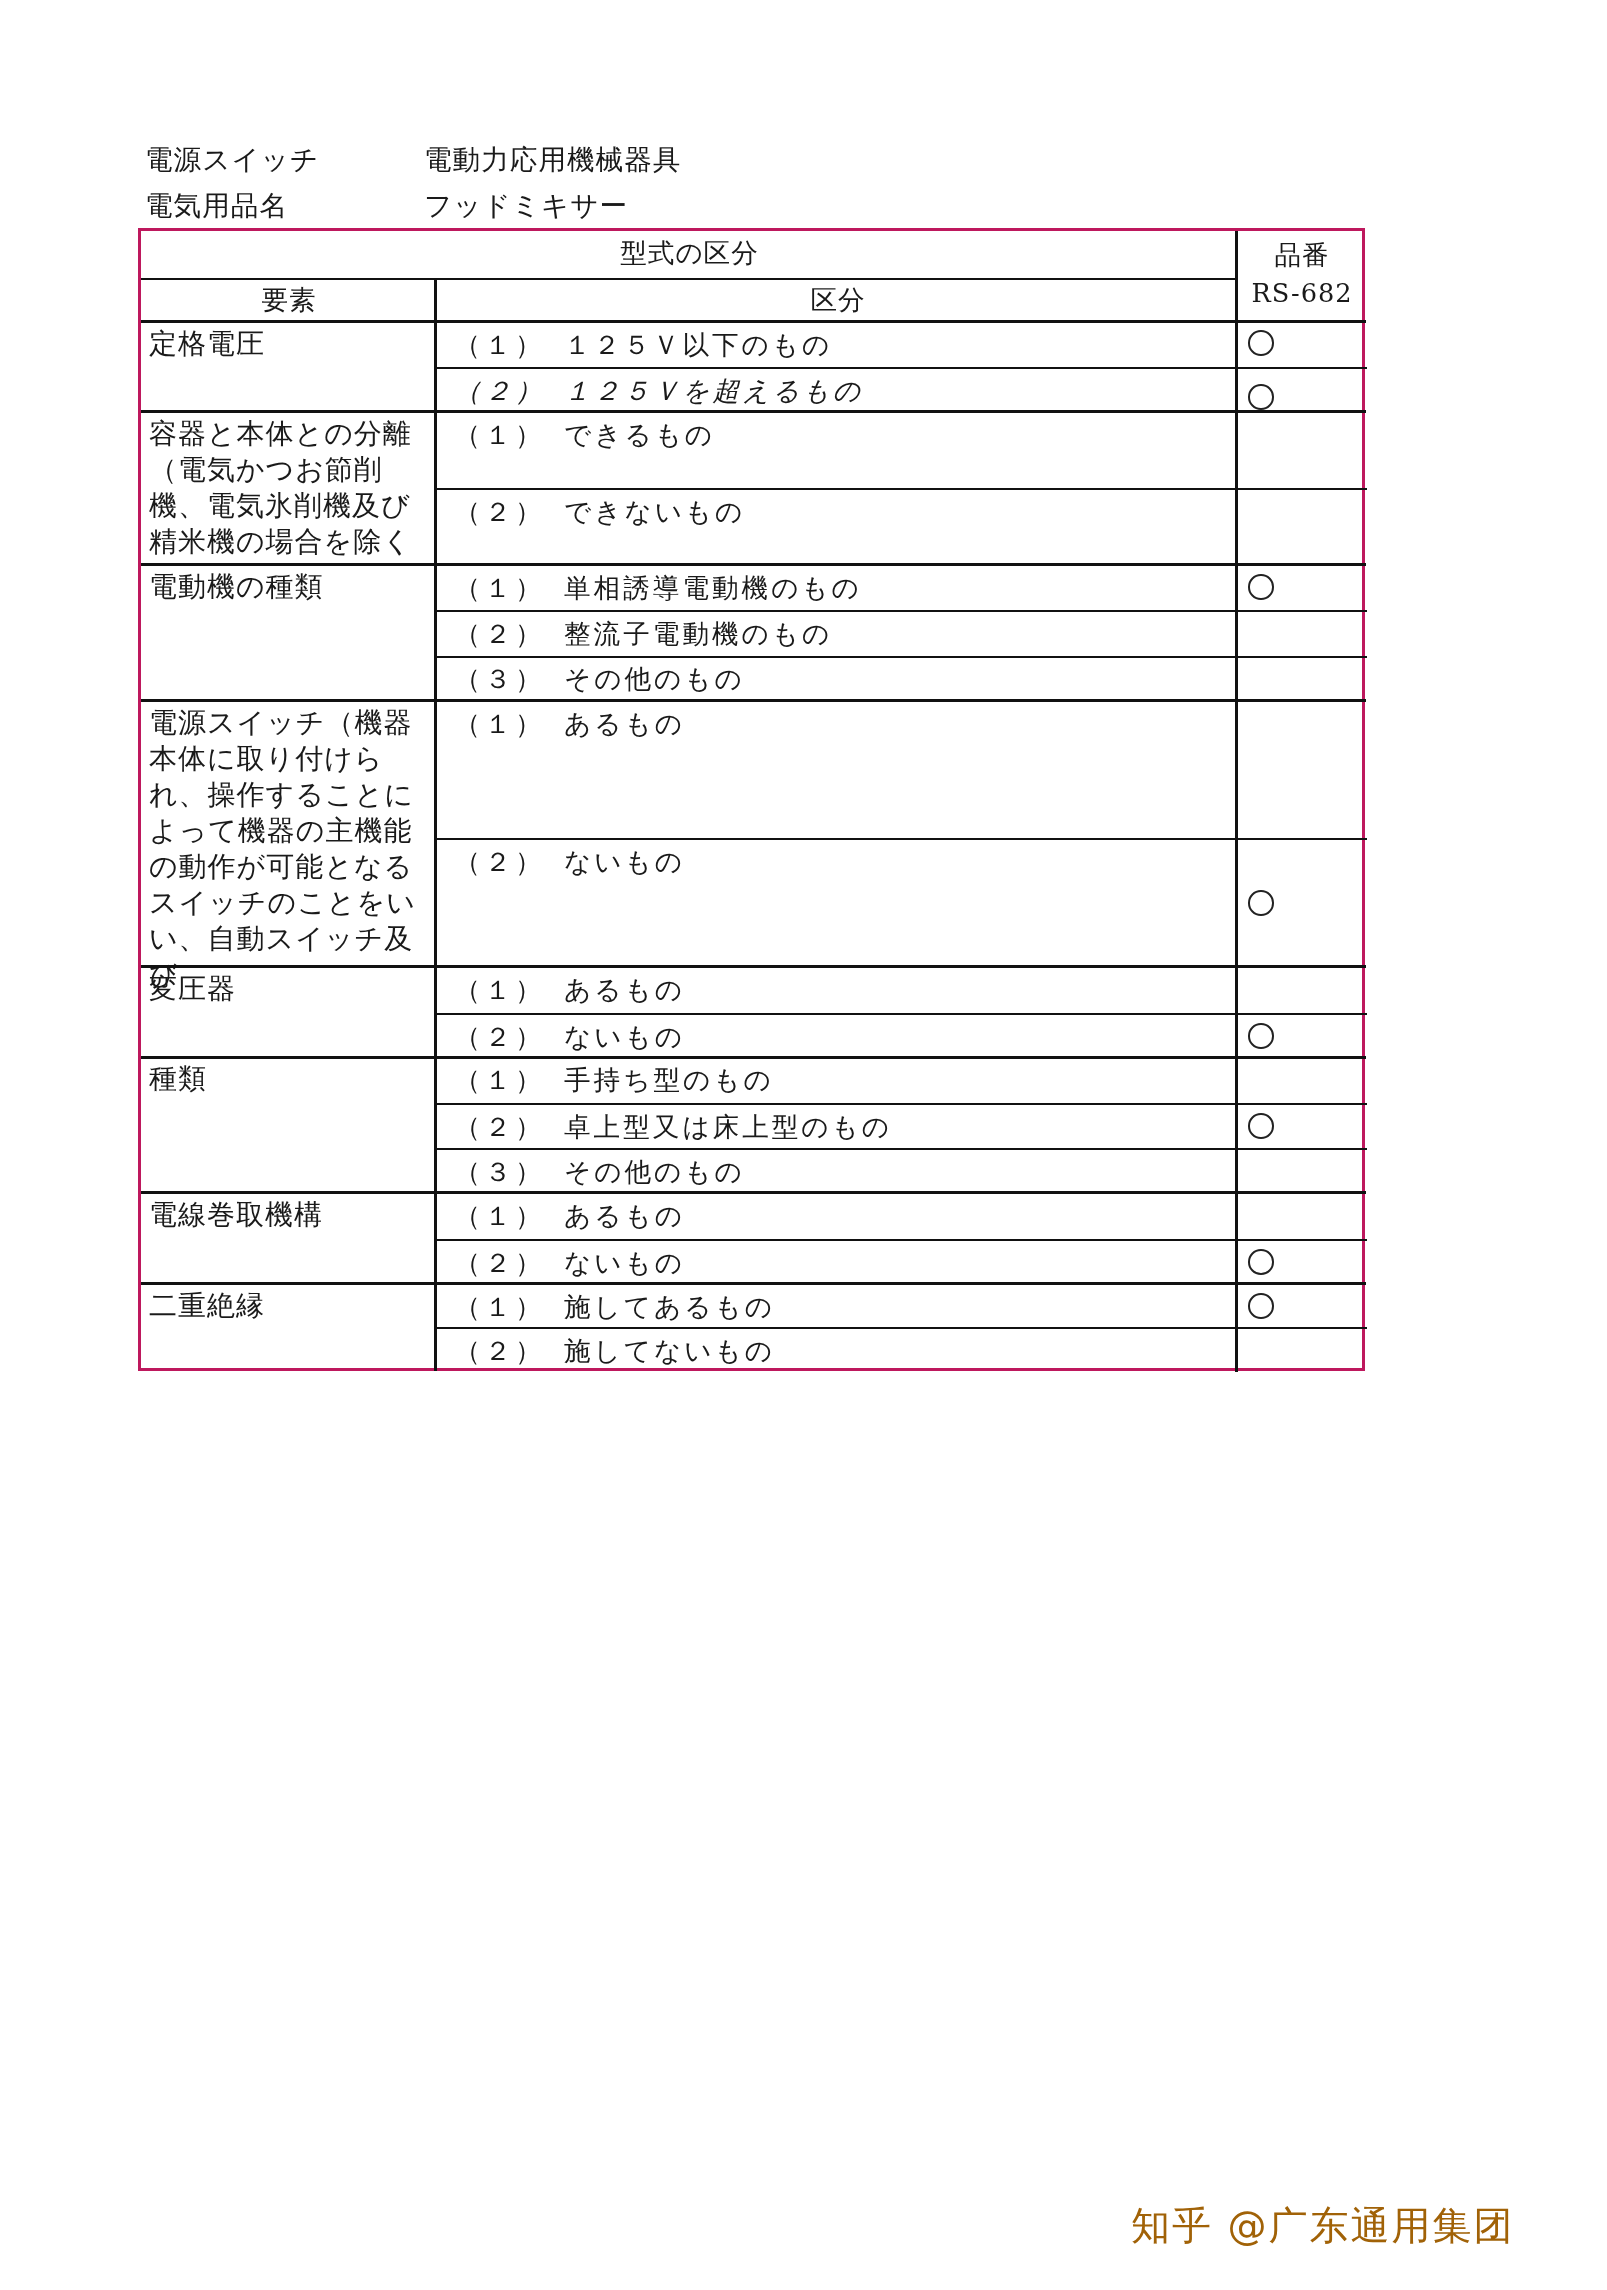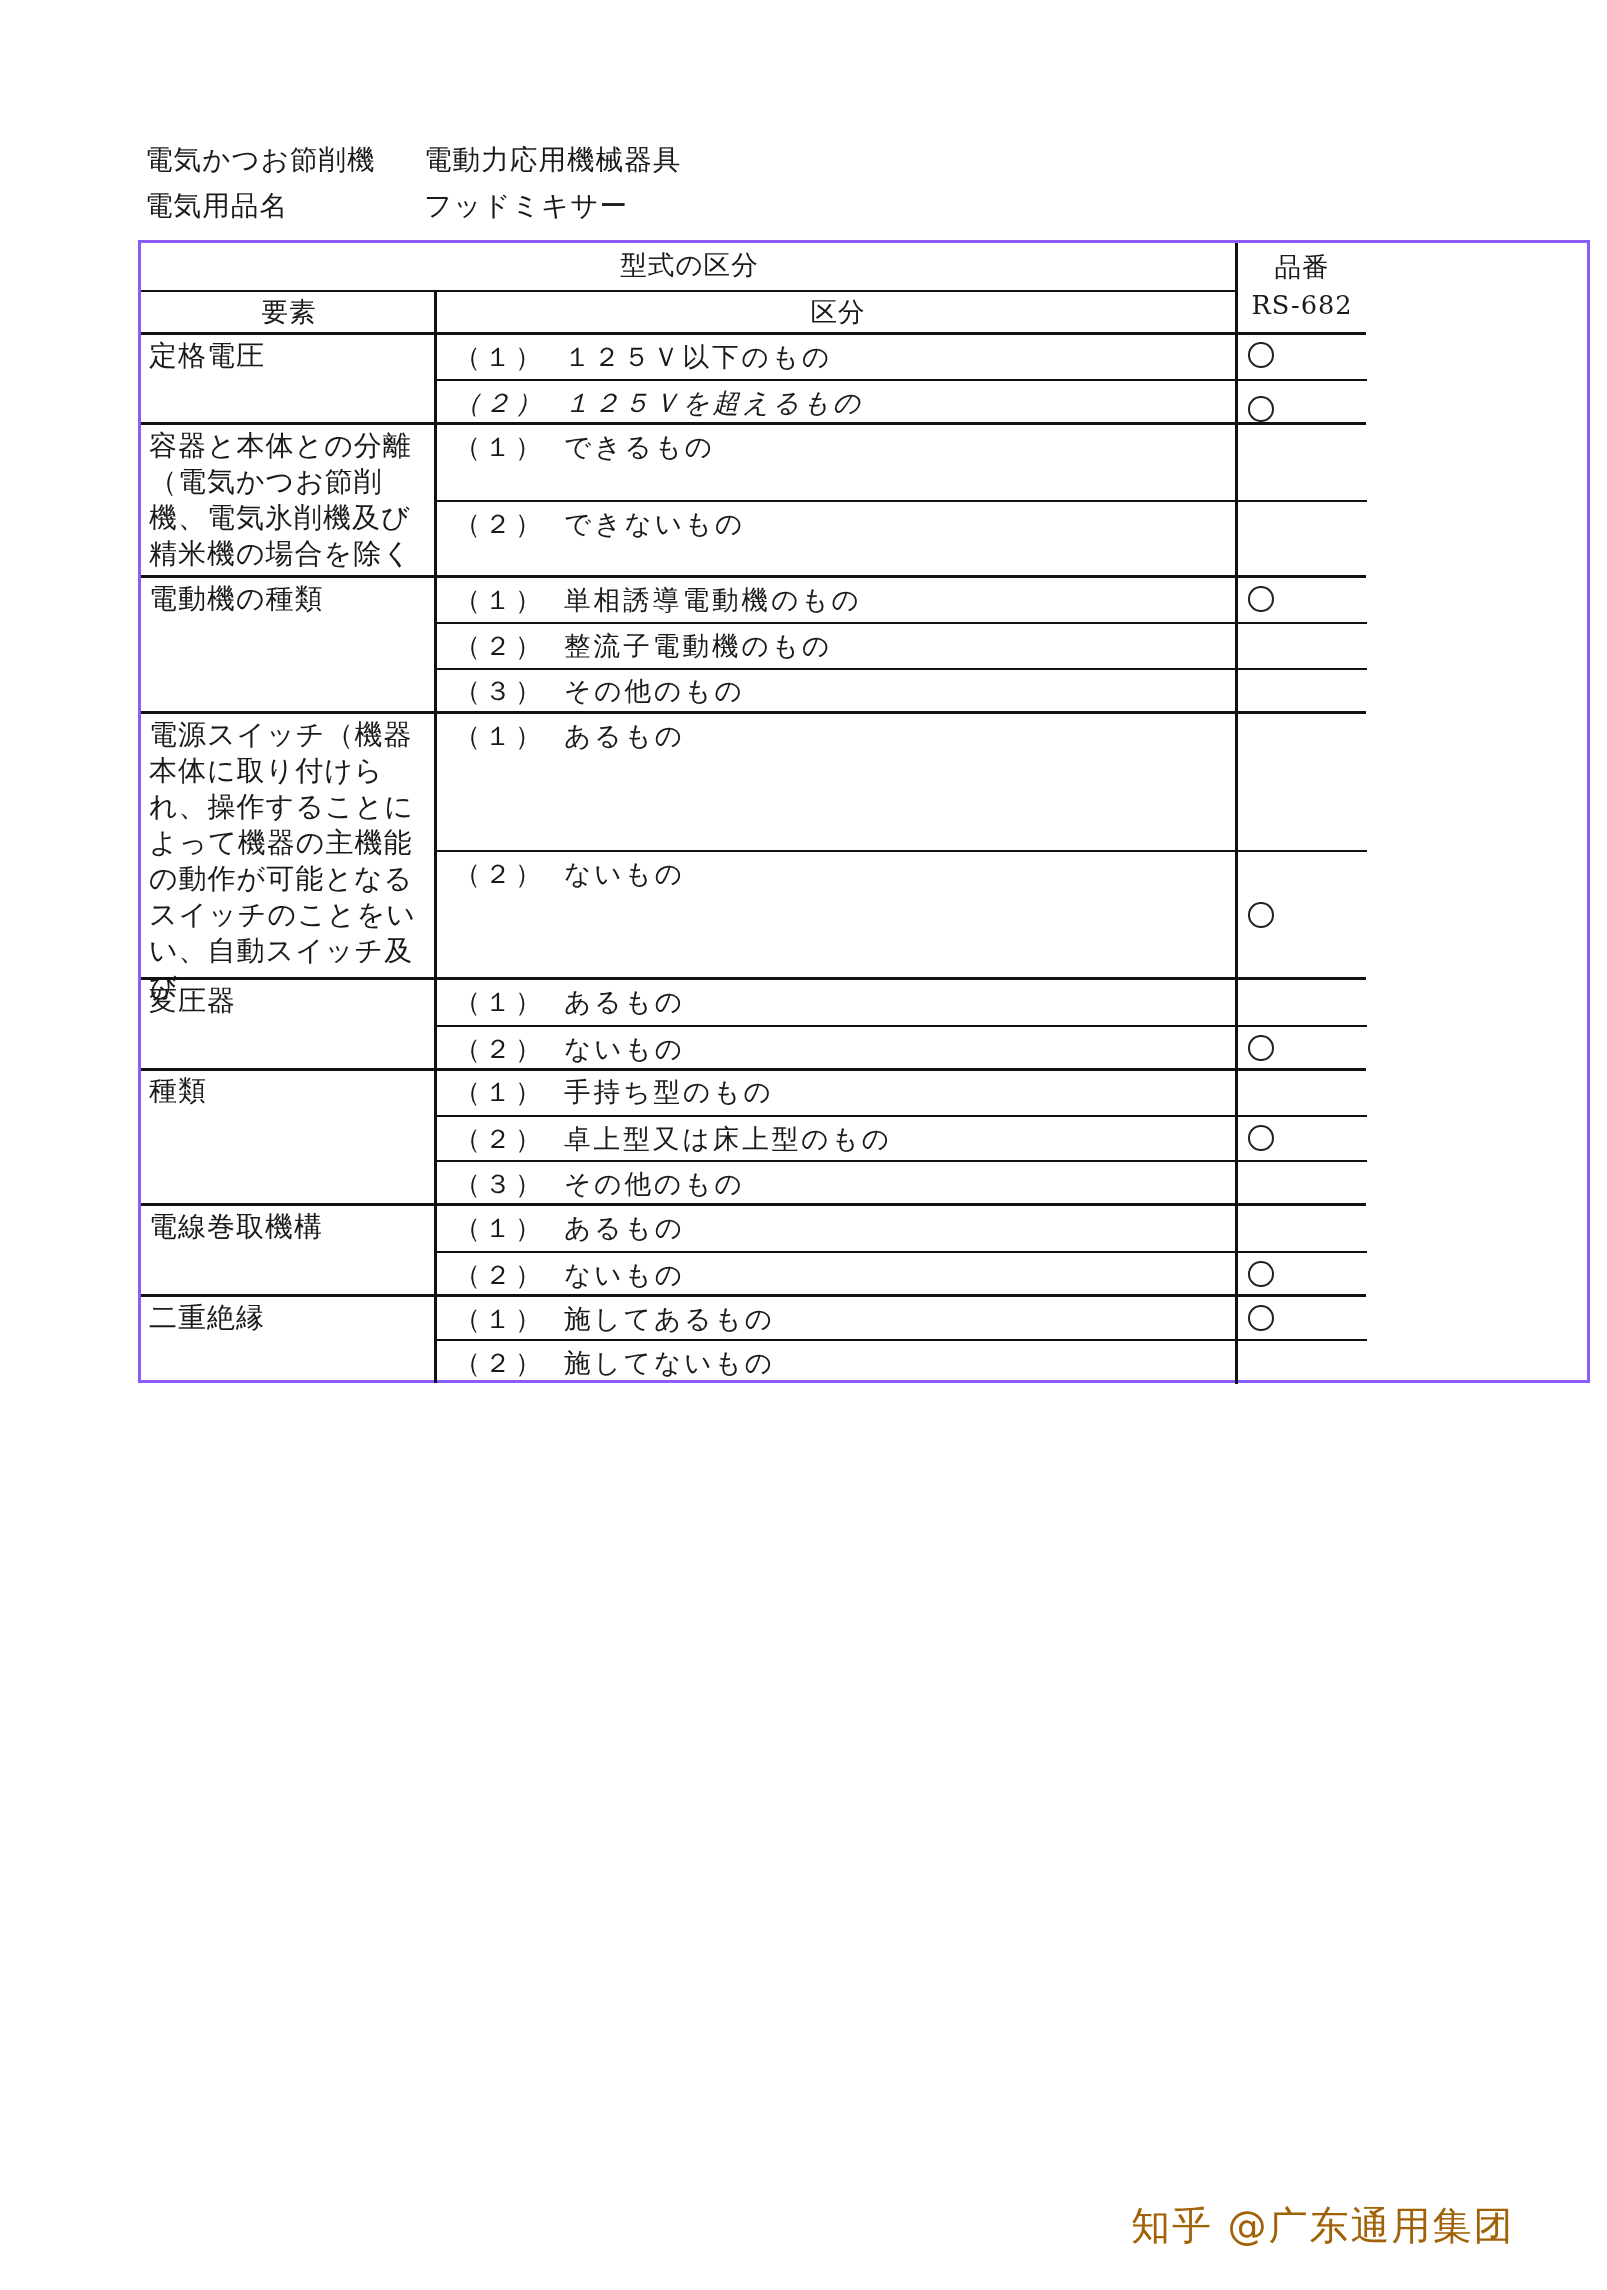--- a/index.html
+++ b/index.html
@@ -6,43 +6,43 @@
   body {
     width:1608px; height:2290px; background:#ffffff; position:relative; overflow:hidden;
     font-family:"DejaVu Serif","Liberation Serif",serif; color:#1a1a1a;
   }
   .meta-row { position:absolute; left:145px; font-size:27.6px; letter-spacing:1px; }
   .meta-row .k { position:absolute; left:0; white-space:nowrap; }
   .meta-row .v { position:absolute; left:279px; white-space:nowrap;text-align:right; }
   #meta1 { top:141px; }
   #meta2 { top:187px; }
 
-  .tbl { position:absolute; left:138px; top:240px; width:1452px; height:1143px;
-         border:3px solid #8b5cf6; box-sizing:border-box; }
+  .tbl { position:absolute; left:138px; top:228px; width:1227px; height:1143px;
+         border:3px solid #be185d; box-sizing:border-box; }
   .line-h { position:absolute; height:0; border-top:2px solid #111; }
   .line-hb { position:absolute; height:0; border-top:3px solid #111; }
   .line-v { position:absolute; width:0; border-left:3px solid #111; }
 
   .txt { position:absolute; font-size:26.6px; white-space:nowrap; letter-spacing:1px; }
   .hdr { text-align:center; }
   .elem { position:absolute; font-size:28px; line-height:36px; width:286px;
           letter-spacing:1px; word-break:break-all; }
   .opt { position:absolute; font-size:26.6px; white-space:nowrap; }
   .opt .num { display:inline-block; width:110px; letter-spacing:3.9px; }
   .opt .lbl { letter-spacing:3px; }
   .mark { position:absolute; width:21.7px; height:21.7px; border:2px solid #222; border-radius:50%; }
 
   .watermark { position:absolute; left:1131px; top:2199px; font-size:39px; color:#a16207;
                font-family:"DejaVu Sans","Liberation Sans",sans-serif; letter-spacing:2px; white-space:nowrap; }
 </style>
 </head>
 <body>
 
 <div class="meta-row" id="meta1">
-  <span class="k">電気かつお節削機</span>
+  <span class="k">電源スイッチ</span>
   <span class="v">電動力応用機械器具</span>
 </div>
 <div class="meta-row" id="meta2">
   <span class="k">電気用品名</span>
   <span class="v">フッドミキサー</span>
 </div>
 
 <div class="tbl">
 
   <div class="txt hdr" style="left:0; top:3.9px; width:1097px;">型式の区分</div>

